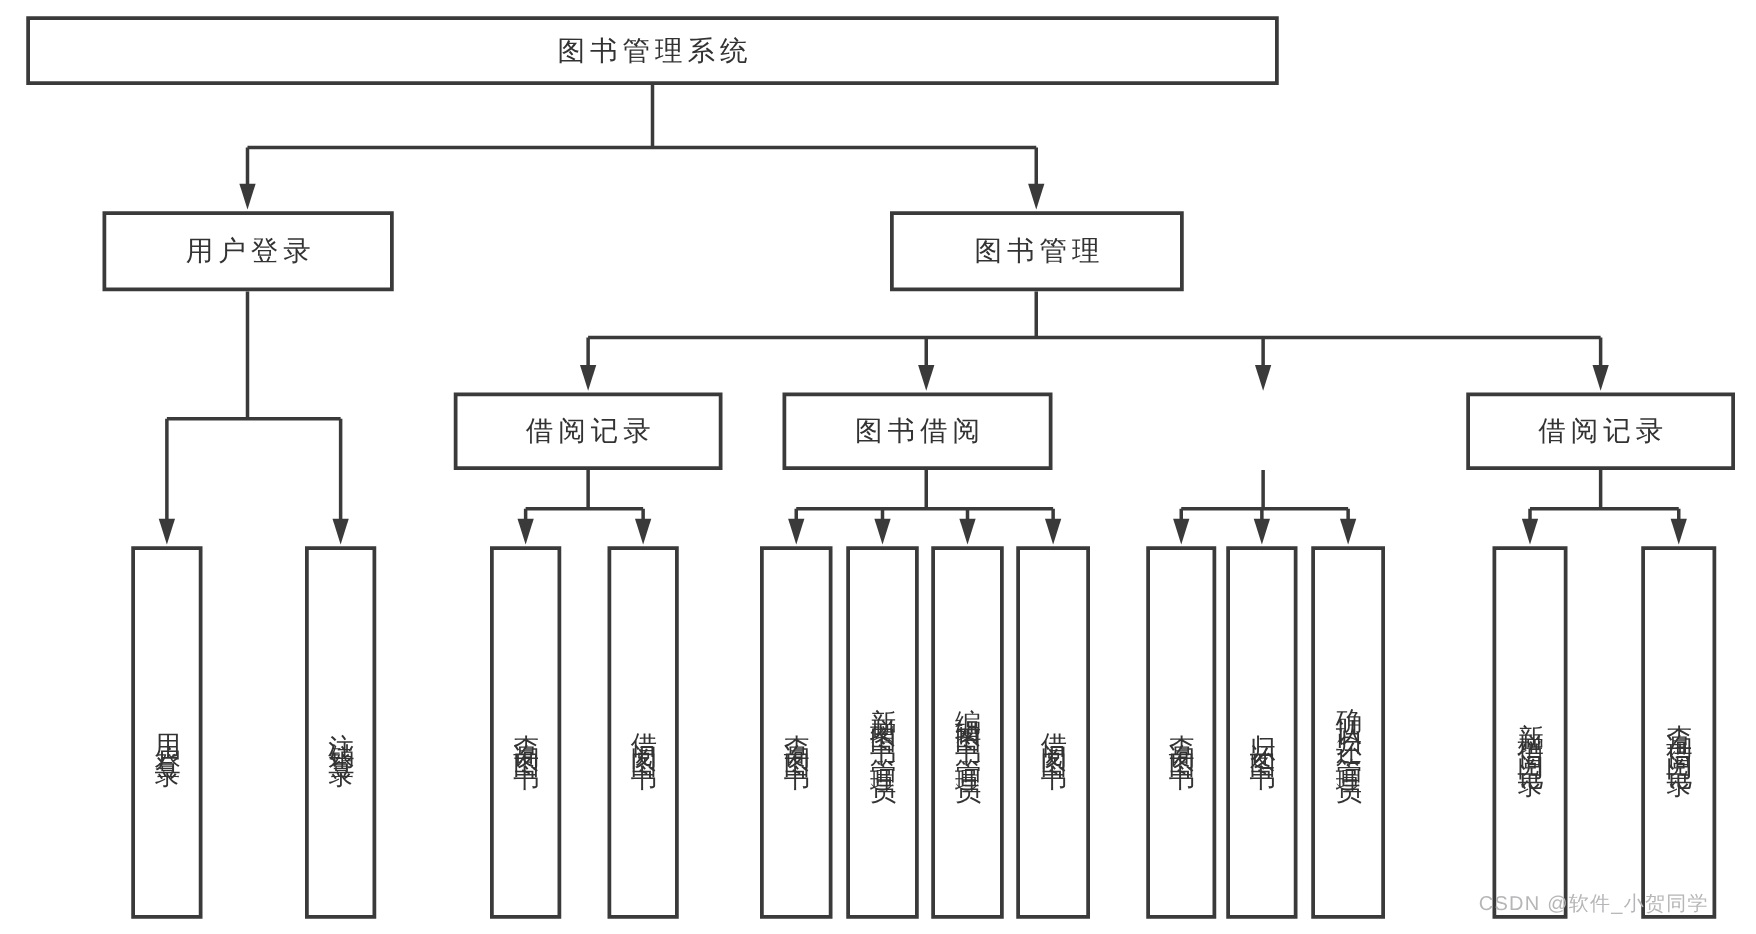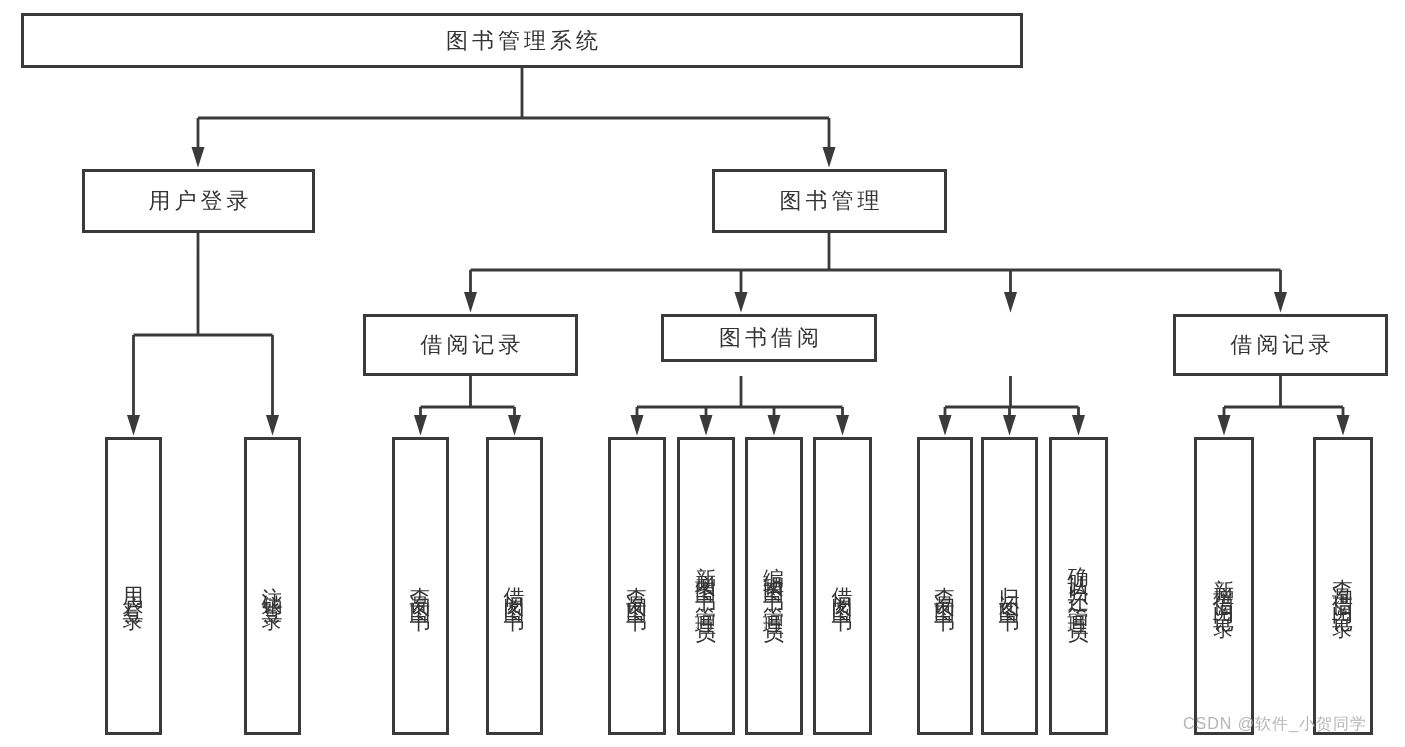--- a/index.html
+++ b/index.html
@@ -119,21 +119,21 @@
   <div class="box" style="left:82px;top:169px;width:233px;height:64px">
     <span class="hlbl">用户登录</span>
   </div>
   <div class="box" style="left:712px;top:169px;width:235px;height:64px">
     <span class="hlbl">图书管理</span>
   </div>
 
   <div class="box" style="left:363px;top:314px;width:215px;height:62px">
     <span class="hlbl">借阅记录</span>
   </div>
-  <div class="box" style="left:661px;top:314px;width:216px;height:48px">
+  <div class="box" style="left:626px;top:314px;width:216px;height:62px">
     <span class="hlbl">图书借阅</span>
   </div>
   <div class="box" style="left:1173px;top:314px;width:215px;height:62px">
     <span class="hlbl">借阅记录</span>
   </div>
 
   <div class="box" style="left:105px;top:437px;width:57px;height:298px">
     <span class="vlbl">用户登录</span>
   </div>
   <div class="box" style="left:244px;top:437px;width:57px;height:298px">

